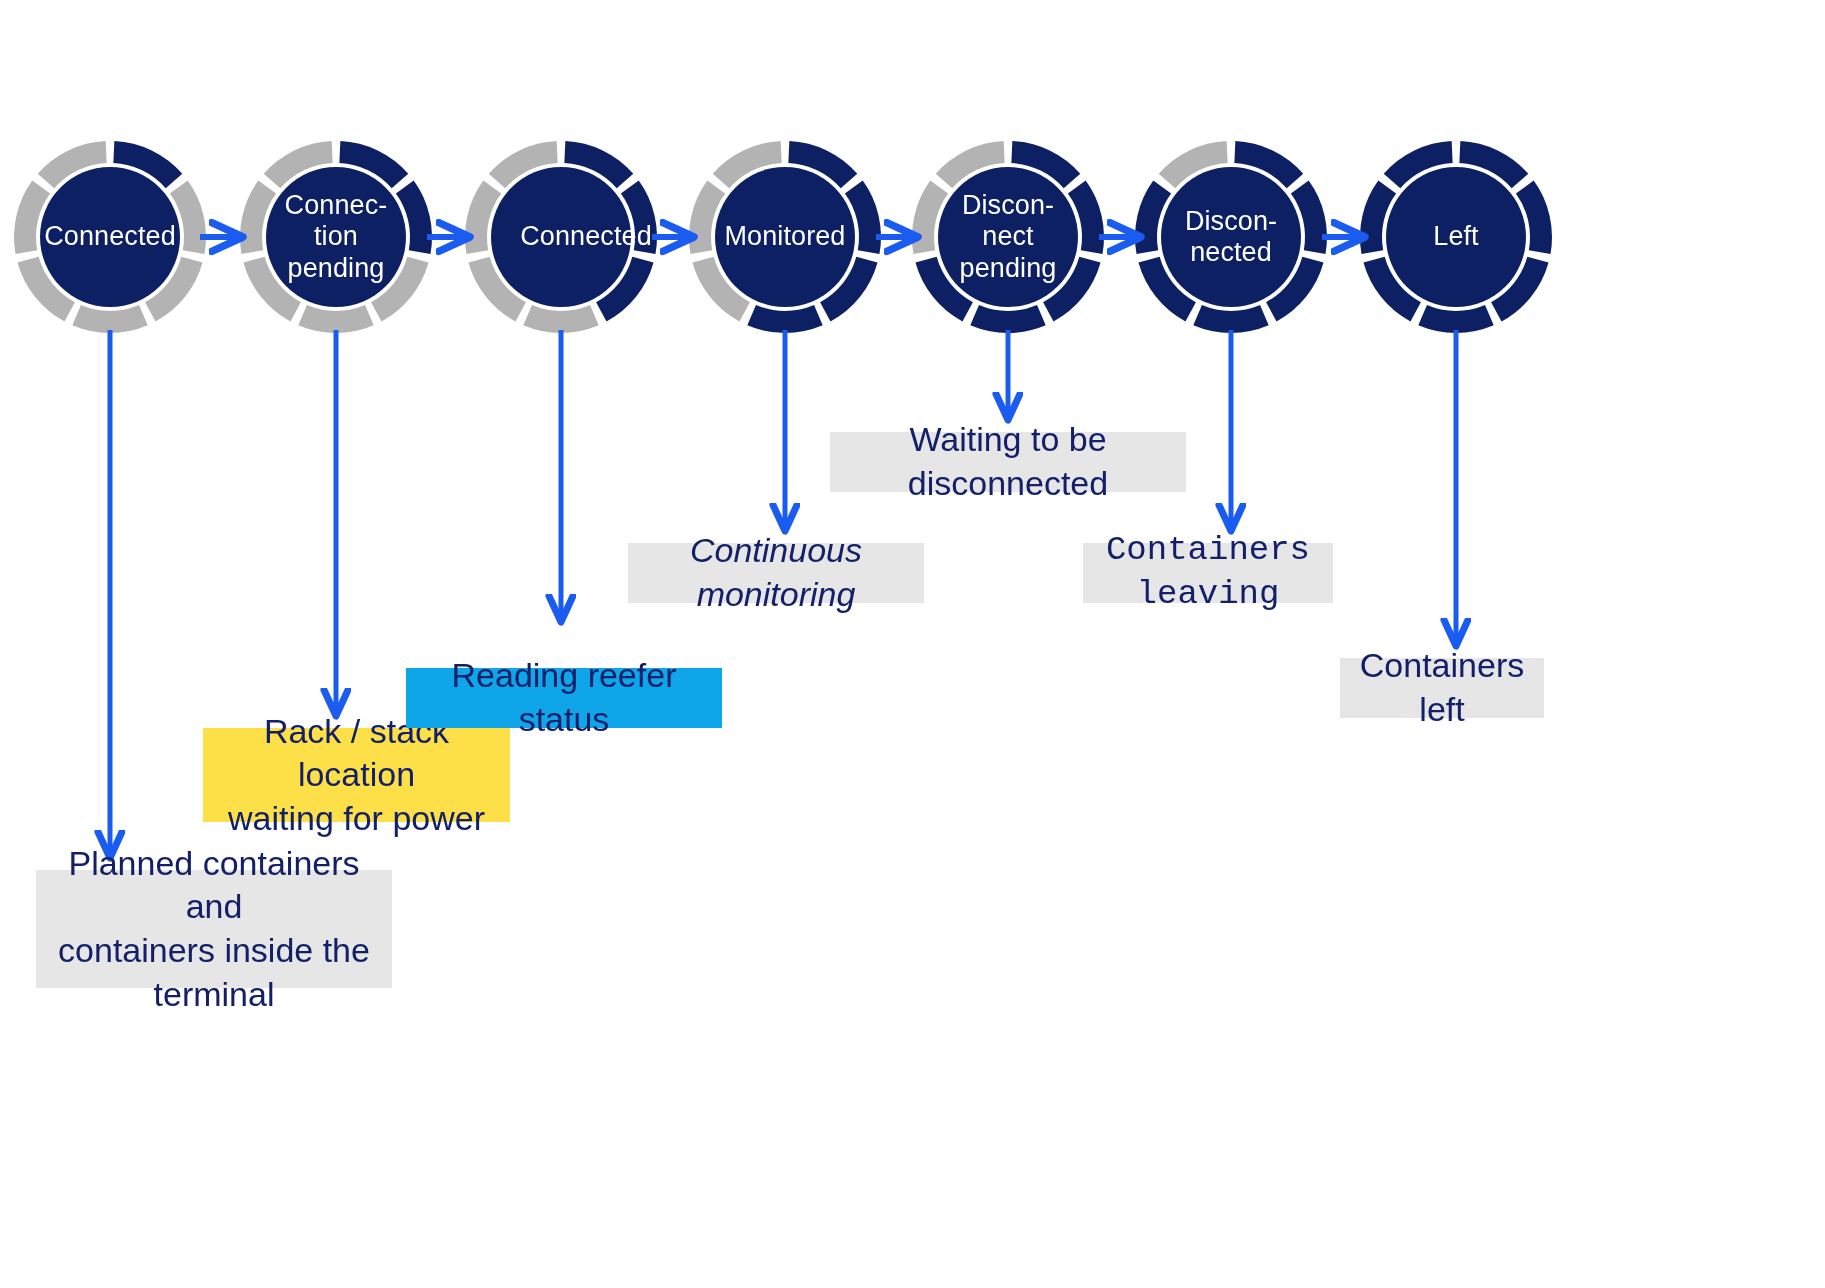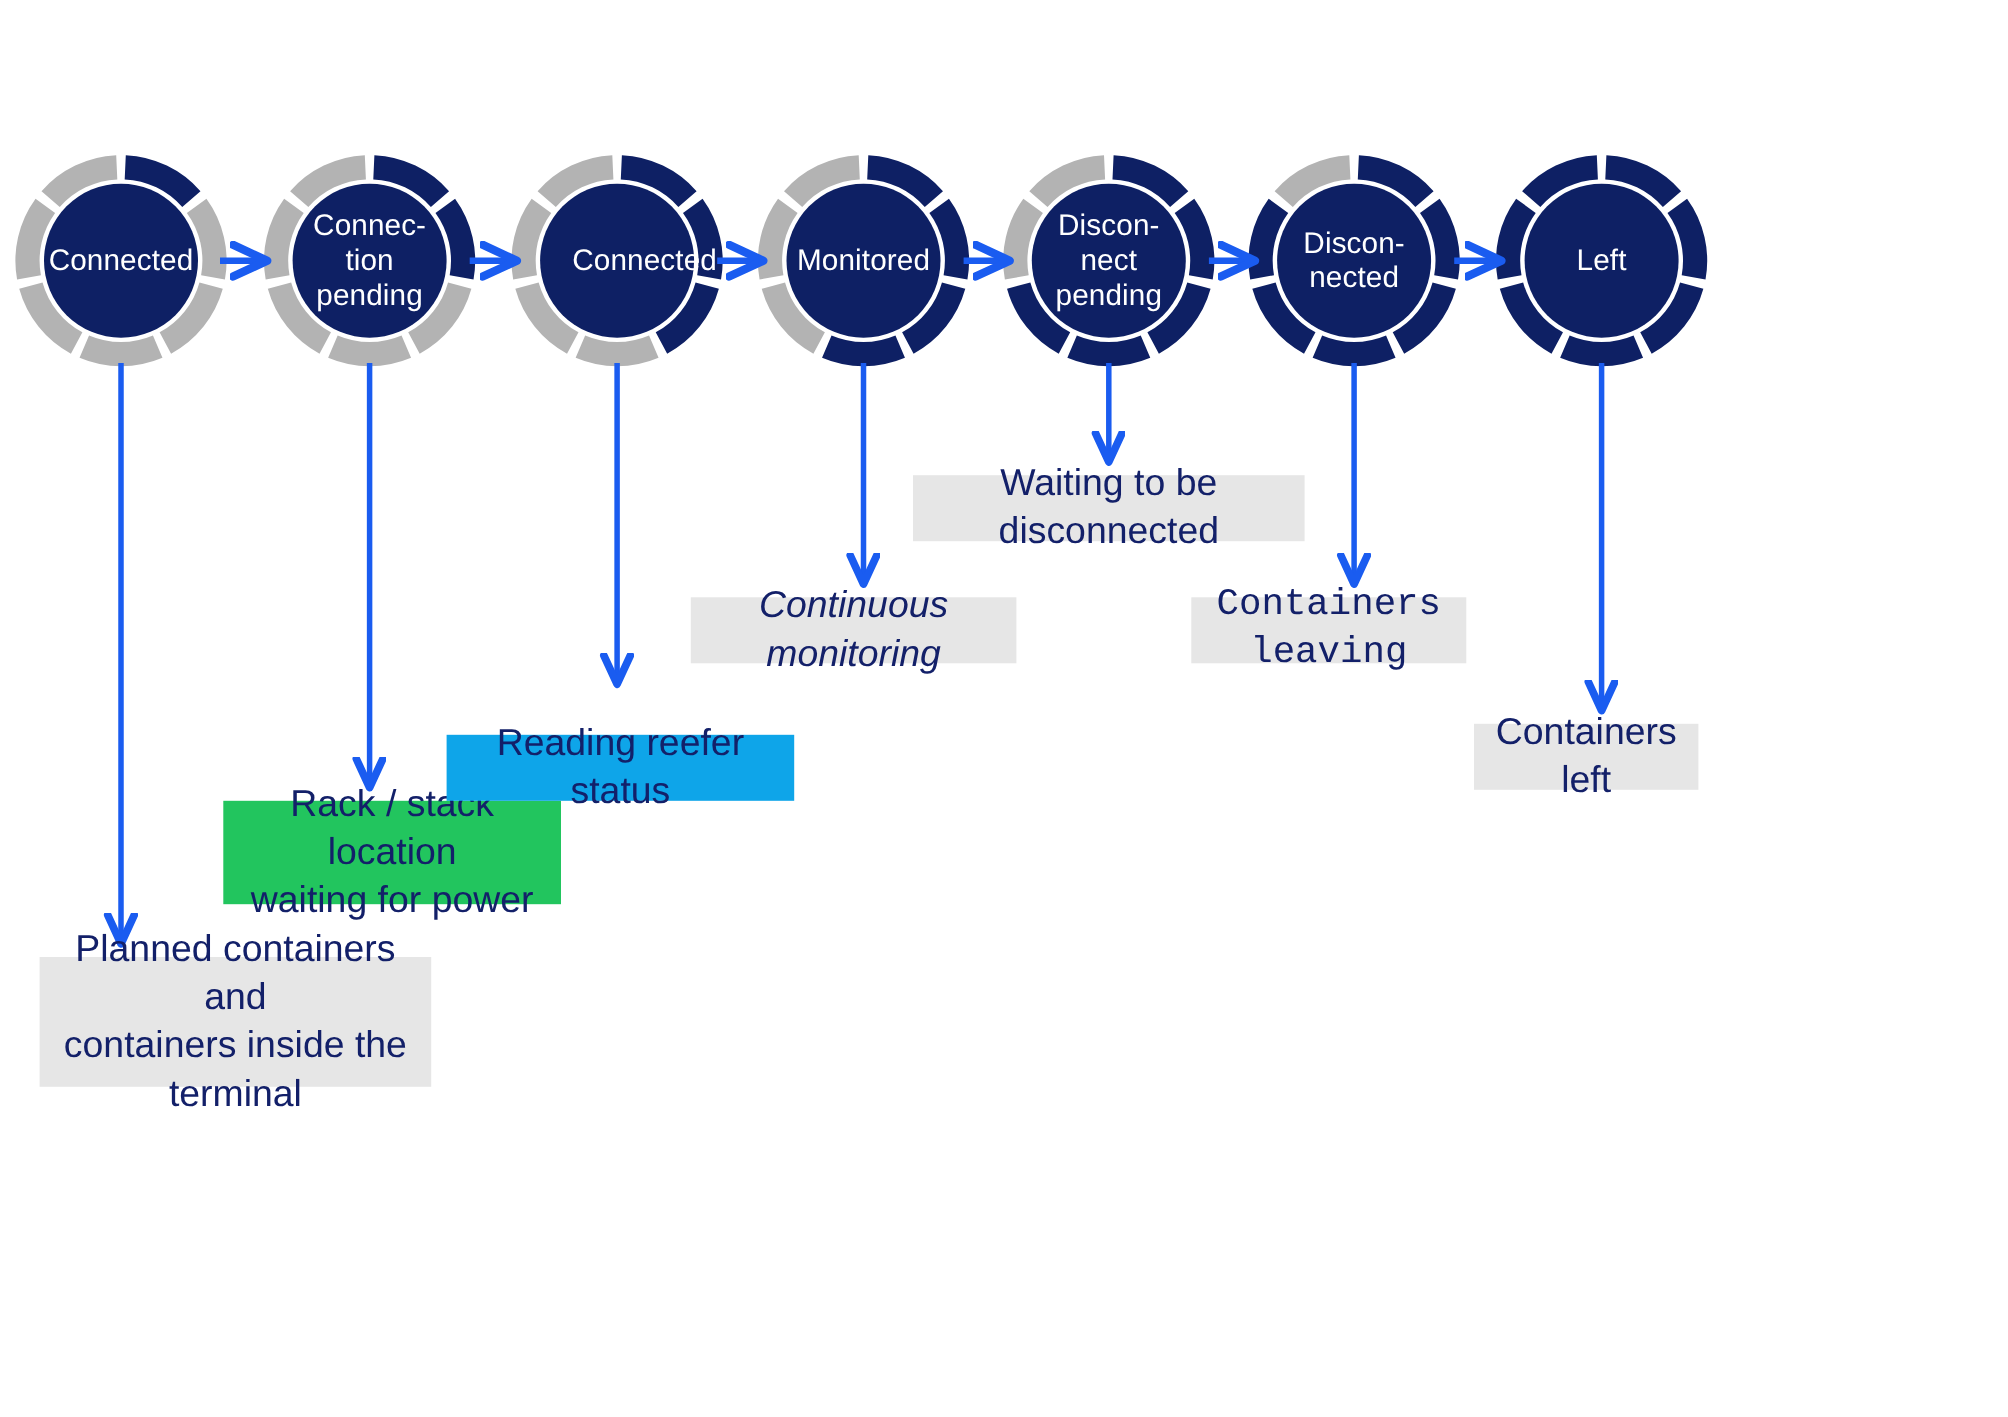--- a/index.html
+++ b/index.html
@@ -156,21 +156,21 @@
       <div class="node-label" style="left: 938px; top: 167px; width: 140px; height: 140px;">Discon-
 nect
 pending</div>
       <div class="node-label" style="left: 1161px; top: 167px; width: 140px; height: 140px;">Discon-
 nected</div>
       <div class="node-label" style="left: 1386px; top: 167px; width: 140px; height: 140px;">Left</div>
     </div>
   <div id="callouts-layer">
       <div class="callout" style="left: 36px; top: 870px; width: 356px; height: 118px; background: rgb(230, 230, 230); color: rgb(19, 32, 105);">Planned containers and
 containers inside the terminal</div>
-      <div class="callout" style="left: 203px; top: 728px; width: 307px; height: 94px; background: #22c55e; color: rgb(19, 32, 105);">Rack / stack location
+      <div class="callout" style="left: 203px; top: 728px; width: 307px; height: 94px; background: #fde047; color: rgb(19, 32, 105);">Rack / stack location
 waiting for power</div>
       <div class="callout" style="left: 406px; top: 668px; width: 316px; height: 60px; background: #0ea5e9; color: rgb(19, 32, 105);">Reading reefer status</div>
       <div class="callout" style="left: 628px; top: 543px; width: 296px; height: 60px; background: rgb(230, 230, 230); color: rgb(19, 32, 105); font-style: italic;">Continuous monitoring</div>
       <div class="callout" style="left: 830px; top: 432px; width: 356px; height: 60px; background: rgb(230, 230, 230); color: rgb(19, 32, 105);">Waiting to be disconnected</div>
       <div class="callout" style="left: 1083px; top: 543px; width: 250px; height: 60px; background: rgb(230, 230, 230); color: rgb(19, 32, 105); font-family: Liberation Mono, monospace;">Containers leaving</div>
       <div class="callout" style="left: 1320px; top: 658px; width: 204px; height: 60px; background: rgb(230, 230, 230); color: rgb(19, 32, 105); margin-left: 20px;">Containers left</div>
     </div>
 </div>
 
 </body></html>

